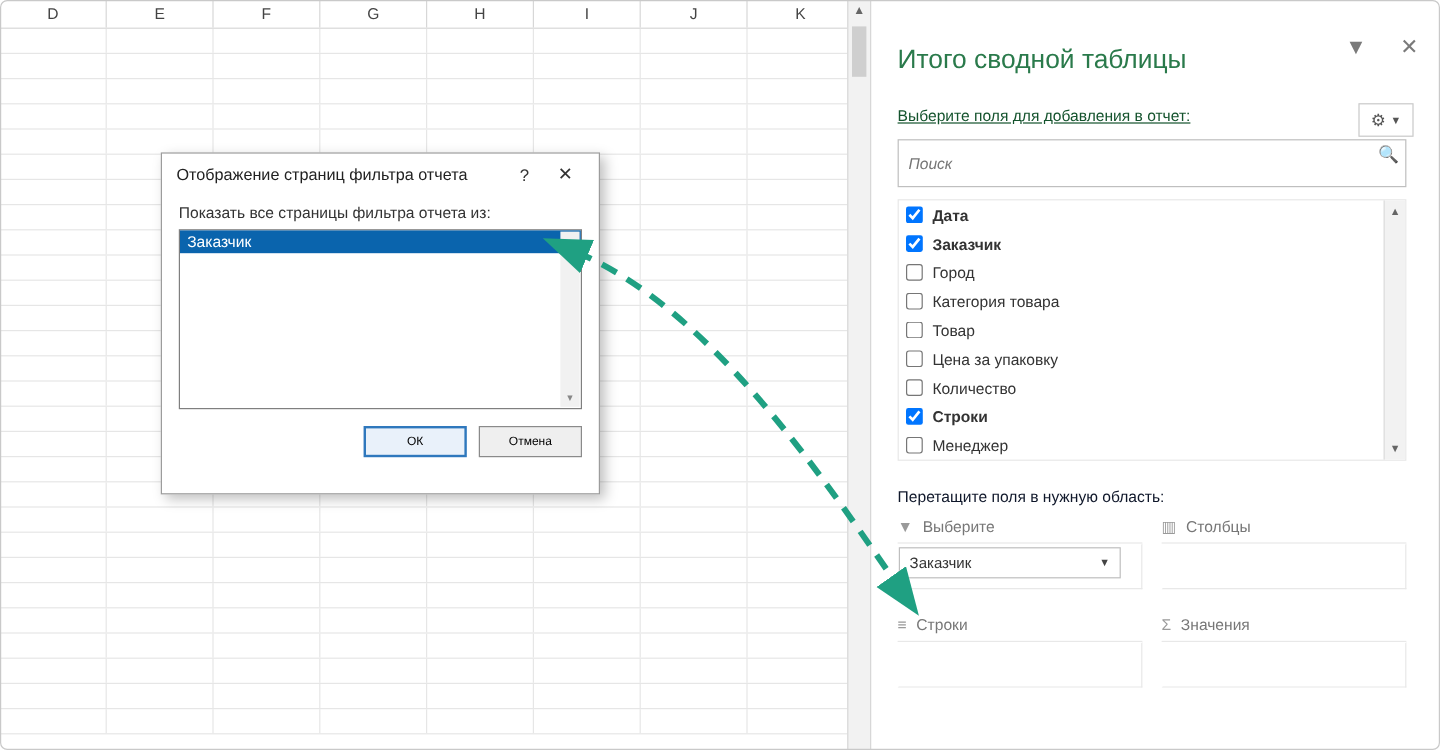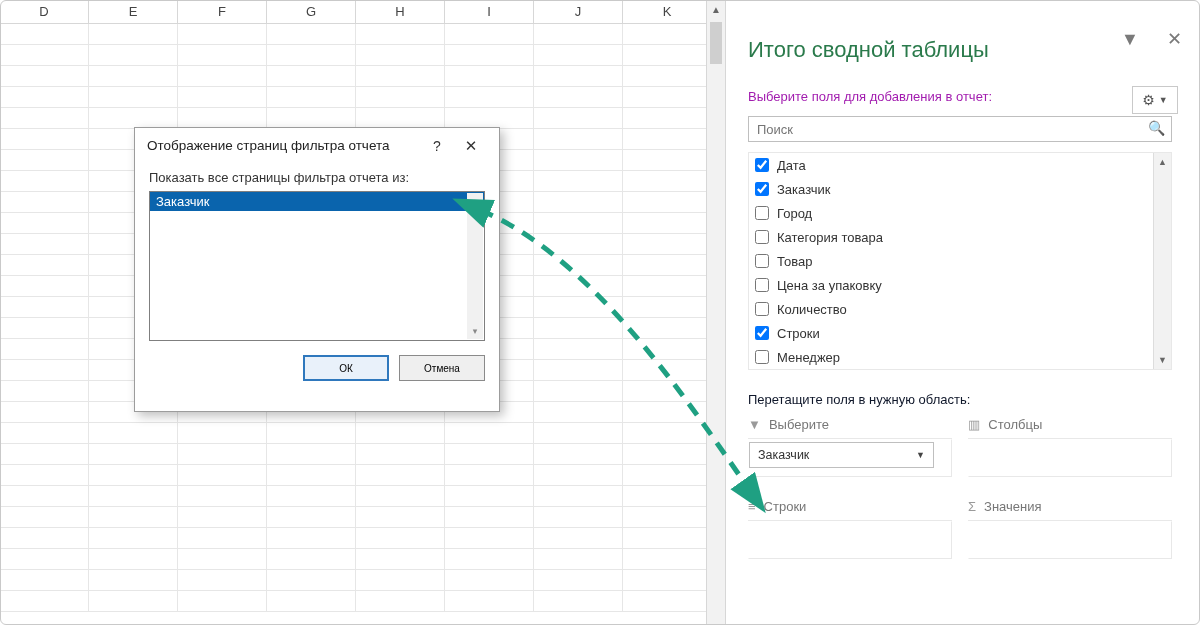--- a/index.html
+++ b/index.html
@@ -68,44 +68,46 @@
     font-weight:400;
     padding:25px 0 10px 16px;
   }
   .pane-ctrl{
     position:absolute; right:6px; top:18px;
     display:flex; gap:28px; align-items:center;
   }
   .pane-ctrl span{ color:#7a7a7a; font-size:18px; cursor:pointer; line-height:1;}
   .pane-sub{
     padding:16px 0 12px 16px;
-    color:#a21caf;
+    color:#14532d;
     font-size:13px;
+    text-decoration:underline;
   }
   .gear-btn{
     position:absolute; right:10px; top:74px;
     width:46px; height:28px;
     border:1px solid #c9c9c9;
     display:flex; align-items:center; justify-content:center; gap:4px;
     cursor:pointer;
     background:#fff;
   }
   .gear-btn .g{font-size:14px; color:#555;}
   .gear-btn .c{font-size:9px; color:#555;}
 
   .search-row{
     margin:0 16px 10px 16px;
     position:relative;
   }
   .search-row input{
     width:100%;
-    height:26px;
+    height:40px;
     border:1px solid #bfbfbf;
     padding:0 28px 0 8px;
     font-size:13px; color:#ef4444;
+    font-style:italic;
   }
   .search-row .mag{
     position:absolute; right:6px; top:4px;
     color:#666; font-size:14px;
     pointer-events:none;
   }
 
   .field-box{
     margin:0 16px 0 16px;
     border:1px solid #e8e8e8;
@@ -119,21 +121,21 @@
   .field-item{
     display:flex; align-items:center;
     height:24px;
     padding-left:6px;
     gap:8px;
     cursor:pointer;
   }
   .field-item input[type=checkbox]{
     width:14px; height:14px;
   }
-  .field-item label.bold{ font-weight:400; }
+  .field-item label.bold{ font-weight:700; }
   .field-sb{
     position:absolute; right:0; top:0; bottom:0; width:18px;
     background:#f2f2f2; border-left:1px solid #ddd;
   }
   .field-sb .a{height:18px; text-align:center; font-size:9px; color:#666; line-height:18px;}
   .field-sb .a.bot{position:absolute; bottom:0; width:100%;}
 
   .drag-label{
     padding:22px 16px 10px 16px;
     color:#0f172a;

